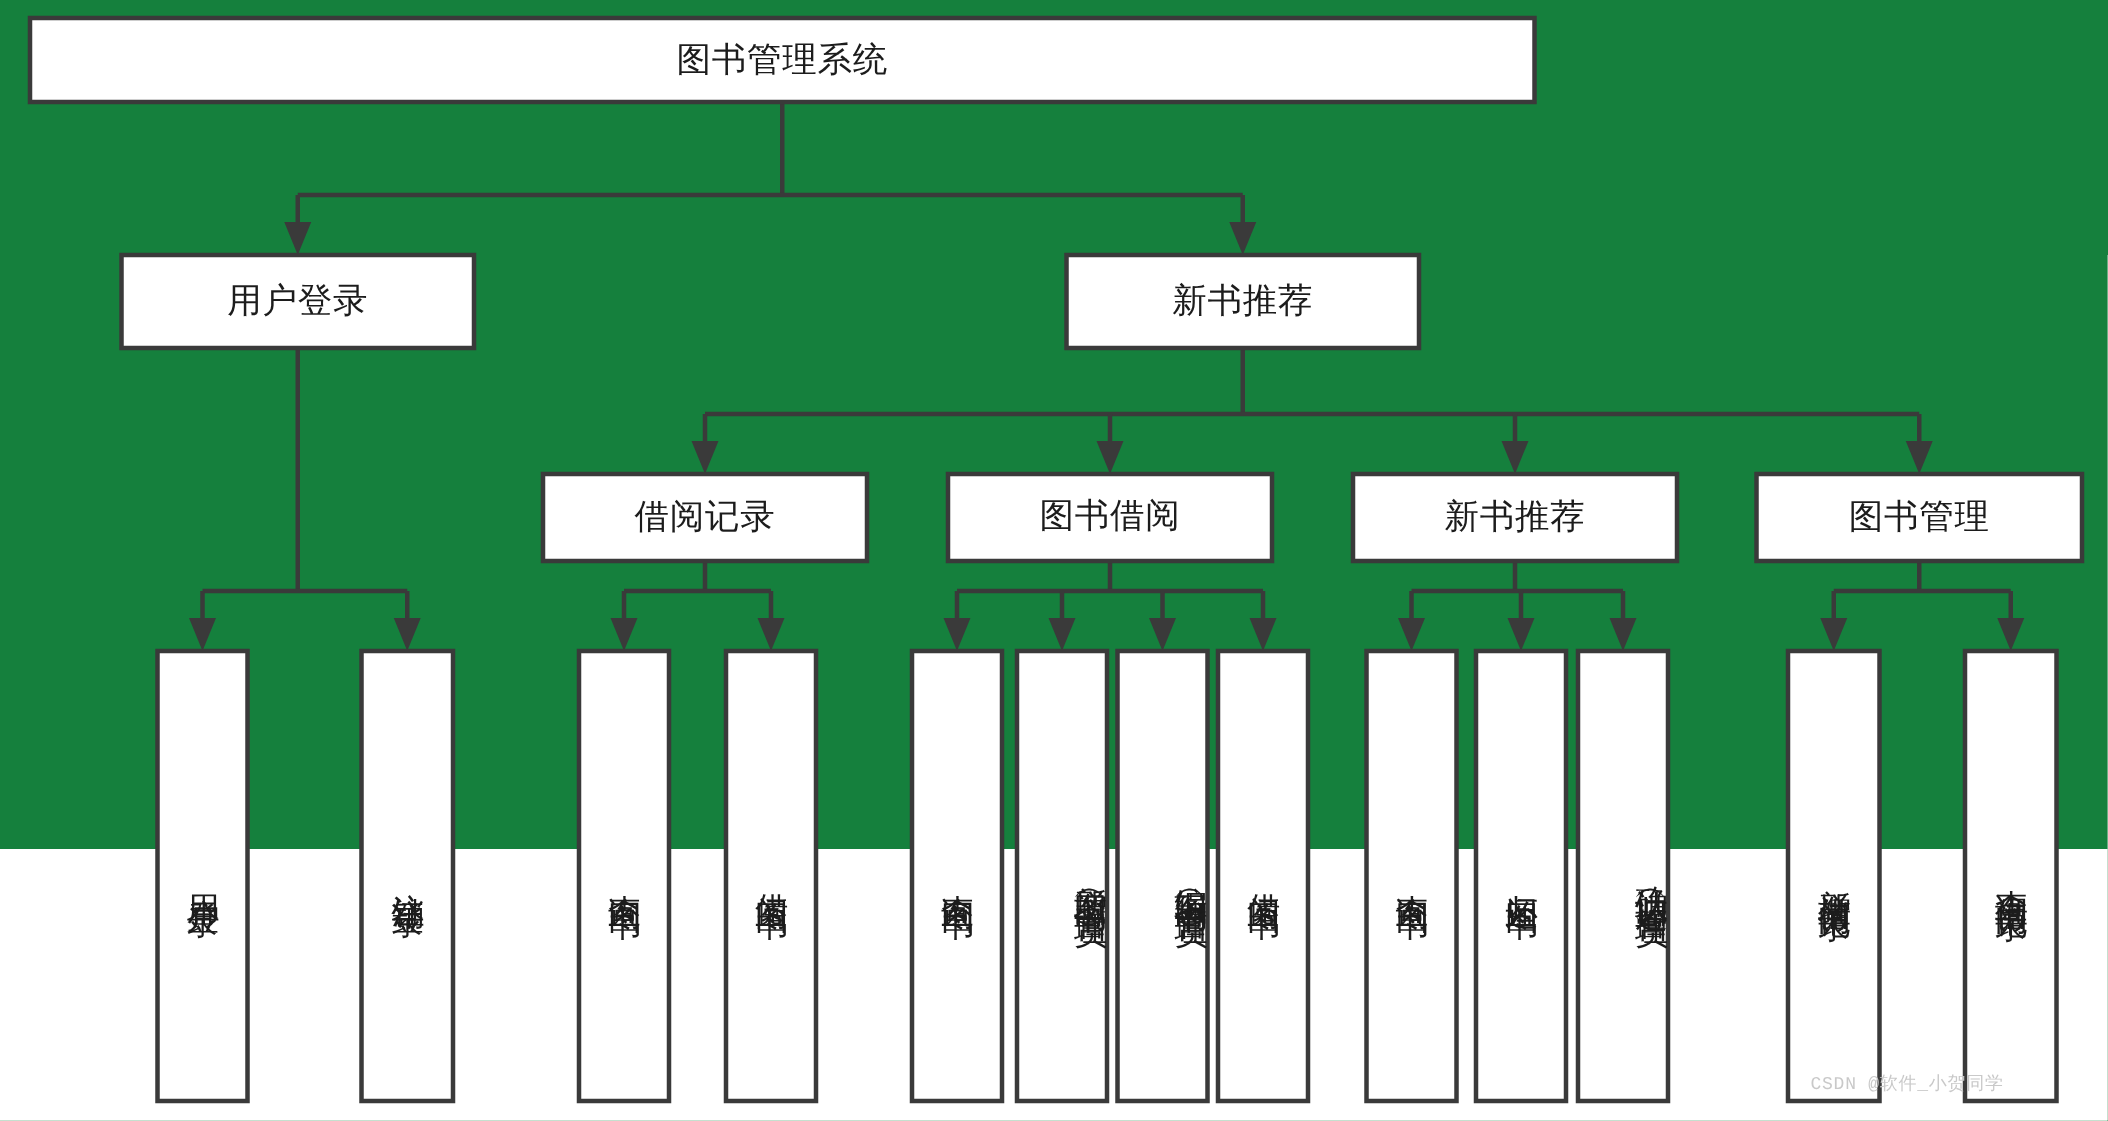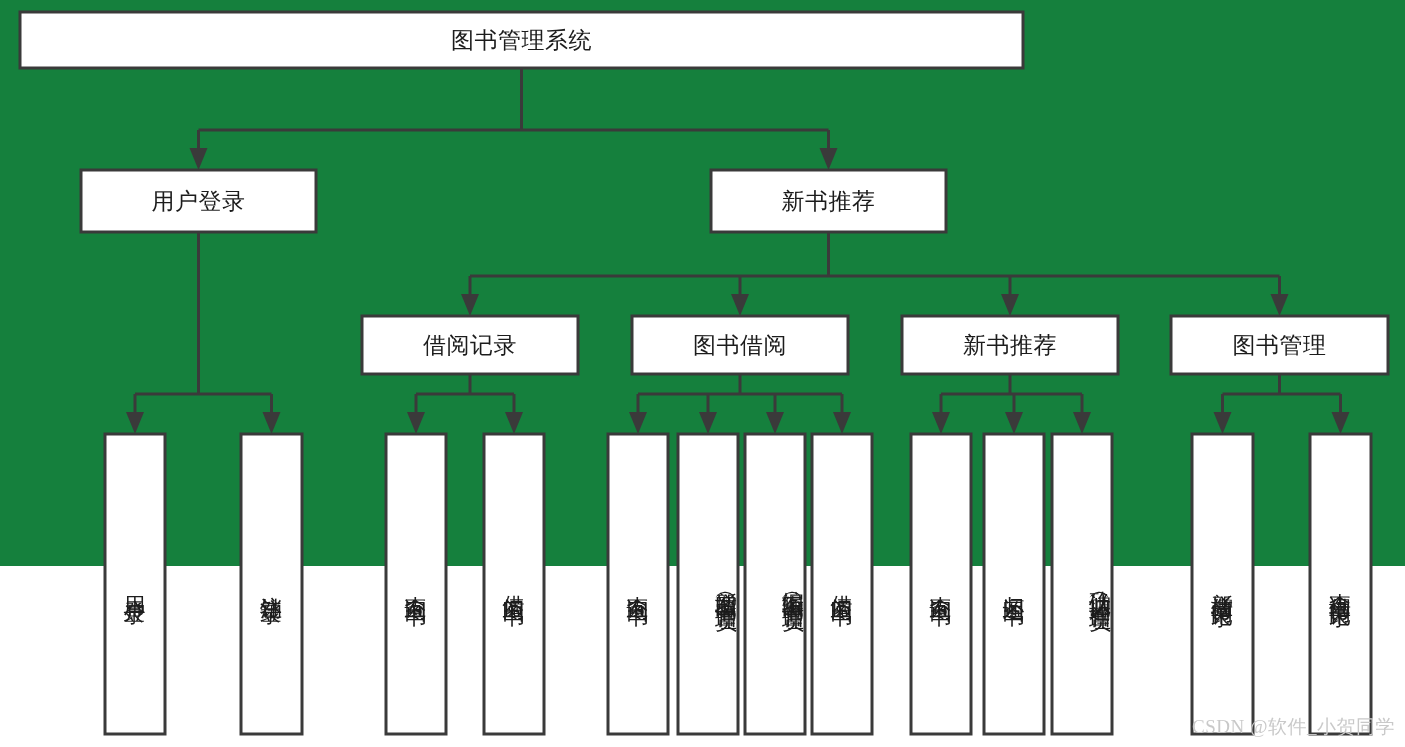--- a/index.html
+++ b/index.html
@@ -61,24 +61,25 @@
     white-space: nowrap;
   }
   .node-label.vertical.align-top {
     align-items: flex-start;
     padding-top: 4px;
     box-sizing: border-box;
   }
   .watermark {
     position: absolute;
     color: #c9c9c9;
-    font-size: 19px;
-    font-family: Liberation Serif, serif;
+    font-size: 12px;
+    font-family: Liberation Mono, monospace;
     white-space: nowrap;
     letter-spacing: 0.5px;
+    padding-left: 15px;
   }
 </style>
 </head>
 <body>
 
 <div id="diagram-root">
   <svg class="diagram-canvas" viewBox="0 0 1405 747" xmlns="http://www.w3.org/2000/svg">
     <g id="connector-layer">
         <path d="M 521.5 68 L 521.5 130" class="connector"></path>
         <path d="M 198.5 130 L 828.5 130" class="connector"></path>
@@ -154,21 +155,21 @@
         <rect x="1052" y="434" width="60" height="300" class="node-box"></rect>
         <rect x="1192" y="434" width="61" height="300" class="node-box"></rect>
         <rect x="1310" y="434" width="61" height="300" class="node-box"></rect>
       </g>
   </svg>
   <div id="label-layer">
       <div class="node-label" style="left: 20px; top: 12px; width: 1003px; height: 56px;">图书管理系统</div>
       <div class="node-label" style="left: 81px; top: 170px; width: 235px; height: 62px;">用户登录</div>
       <div class="node-label" style="left: 711px; top: 170px; width: 235px; height: 62px;">新书推荐</div>
       <div class="node-label" style="left: 362px; top: 316px; width: 216px; height: 58px;">借阅记录</div>
-      <div class="node-label" style="left: 632px; top: 316px; width: 216px; height: 58px;">图书借阅</div>
+      <div class="node-label" style="left: 632px; top: 316px; width: 216px; height: 58px; font-family: Liberation Mono, monospace;">图书借阅</div>
       <div class="node-label" style="left: 902px; top: 316px; width: 216px; height: 58px;">新书推荐</div>
       <div class="node-label" style="left: 1171px; top: 316px; width: 217px; height: 58px;">图书管理</div>
       <div class="node-label vertical" style="left: 105px; top: 434px; width: 60px; height: 300px;">用户登录</div>
       <div class="node-label vertical" style="left: 241px; top: 434px; width: 61px; height: 300px;">注销登录</div>
       <div class="node-label vertical" style="left: 386px; top: 434px; width: 60px; height: 300px;">查询图书</div>
       <div class="node-label vertical" style="left: 484px; top: 434px; width: 60px; height: 300px;">借阅图书</div>
       <div class="node-label vertical" style="left: 608px; top: 434px; width: 60px; height: 300px;">查询图书</div>
       <div class="node-label vertical align-top" style="left: 678px; top: 434px; width: 60px; height: 300px;">新增图书（管理员）</div>
       <div class="node-label vertical align-top" style="left: 745px; top: 434px; width: 60px; height: 300px;">编辑图书（管理员）</div>
       <div class="node-label vertical" style="left: 812px; top: 434px; width: 60px; height: 300px;">借阅图书</div>

